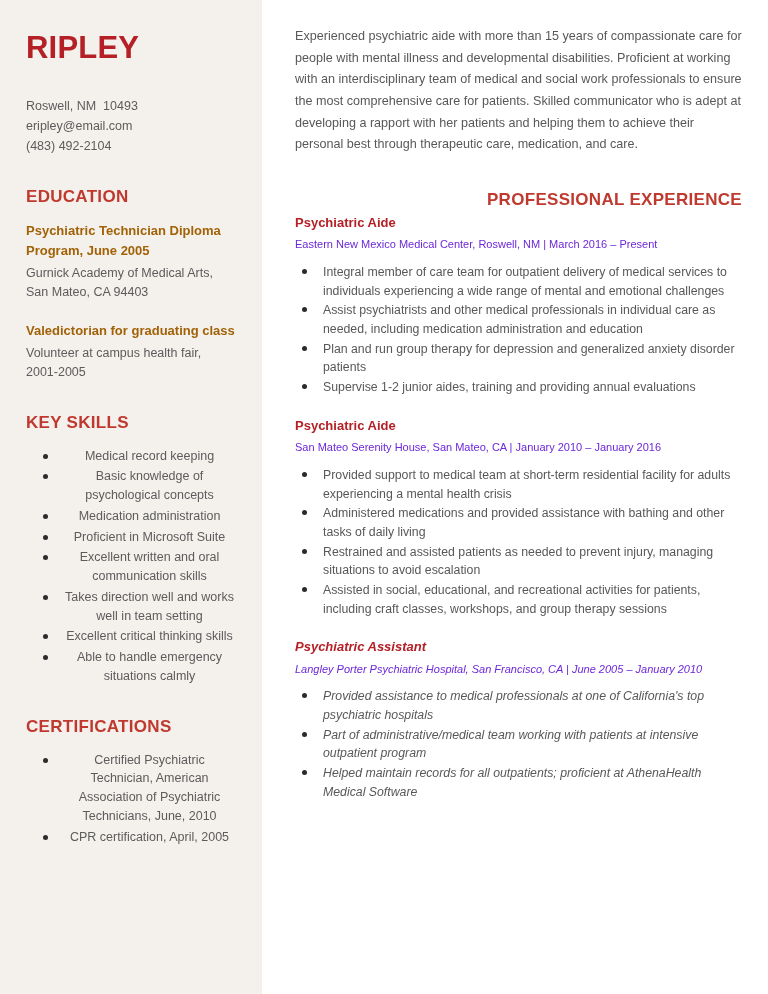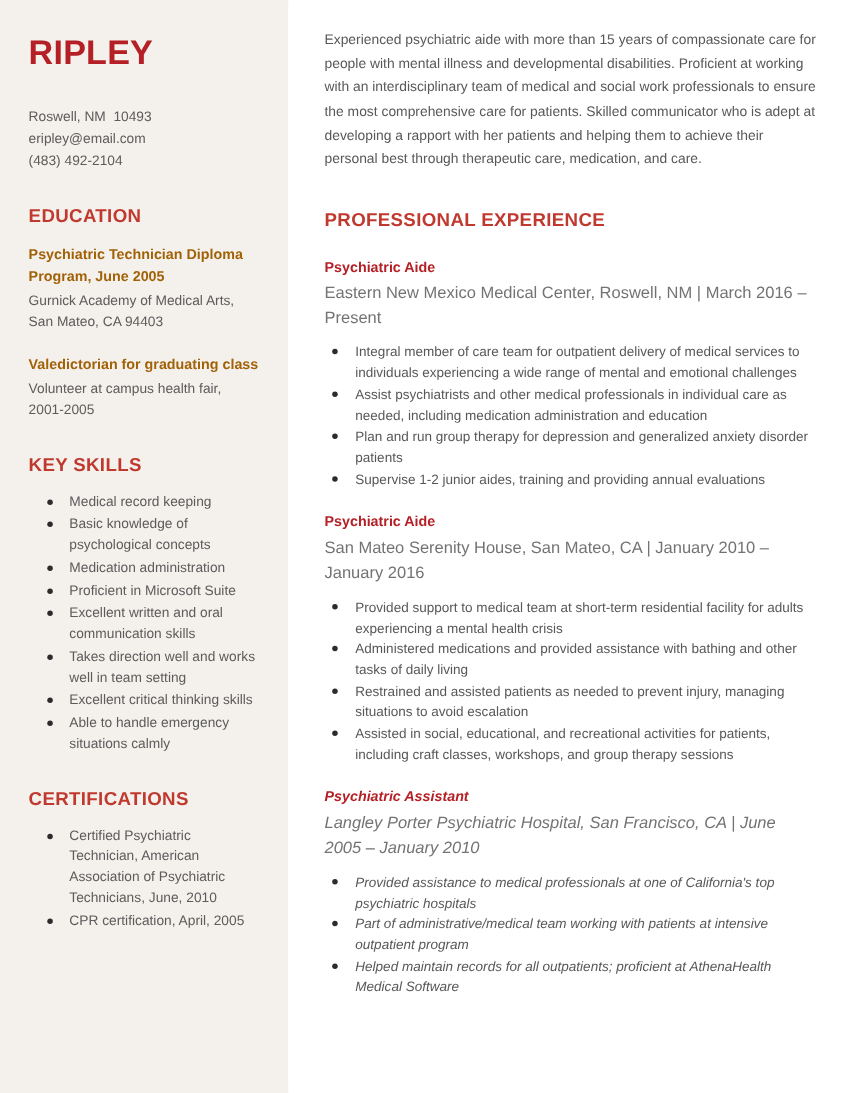--- a/index.html
+++ b/index.html
@@ -76,20 +76,21 @@
     padding: 0 0 0 17px;
     list-style: none;
   }
   ul.side-list li {
     position: relative;
     color: #5c5c5c;
     font-size: 12.5px;
     line-height: 1.5;
     padding-left: 20px;
     margin-bottom: 2px;
+    text-align: center;
   }
   ul.side-list li::before {
     content: "";
     position: absolute;
     left: 0;
     top: 7px;
     width: 5px;
     height: 5px;
     border-radius: 50%;
     background: #2b2b2b;
@@ -107,34 +108,35 @@
     color: #585858;
     font-size: 12.6px;
     line-height: 1.72;
     margin: 0;
   }
   .main-section-title {
     color: #c0392f;
     font-size: 17px;
     font-weight: bold;
     letter-spacing: 0.3px;
-    margin: 34px 0 24px 0;
+    margin: 34px 0 4px 0;
+    text-align: right;
   }
   .job { margin-bottom: 20px; }
   .job:last-child { margin-bottom: 0; font-style: italic; }
   .job-title {
     color: #b52026;
     font-size: 13px;
     font-weight: bold;
     margin: 0 0 5px 0;
     line-height: 1.35;
   }
   .job-meta {
-    color: #737373;
-    font-size: 15px;
+    color: #6d28d9;
+    font-size: 11px;
     line-height: 1.5;
     margin: 0 0 10px 0;
   }
   ul.job-list {
     margin: 0;
     padding: 0;
     list-style: none;
   }
   ul.job-list li {
     position: relative;

